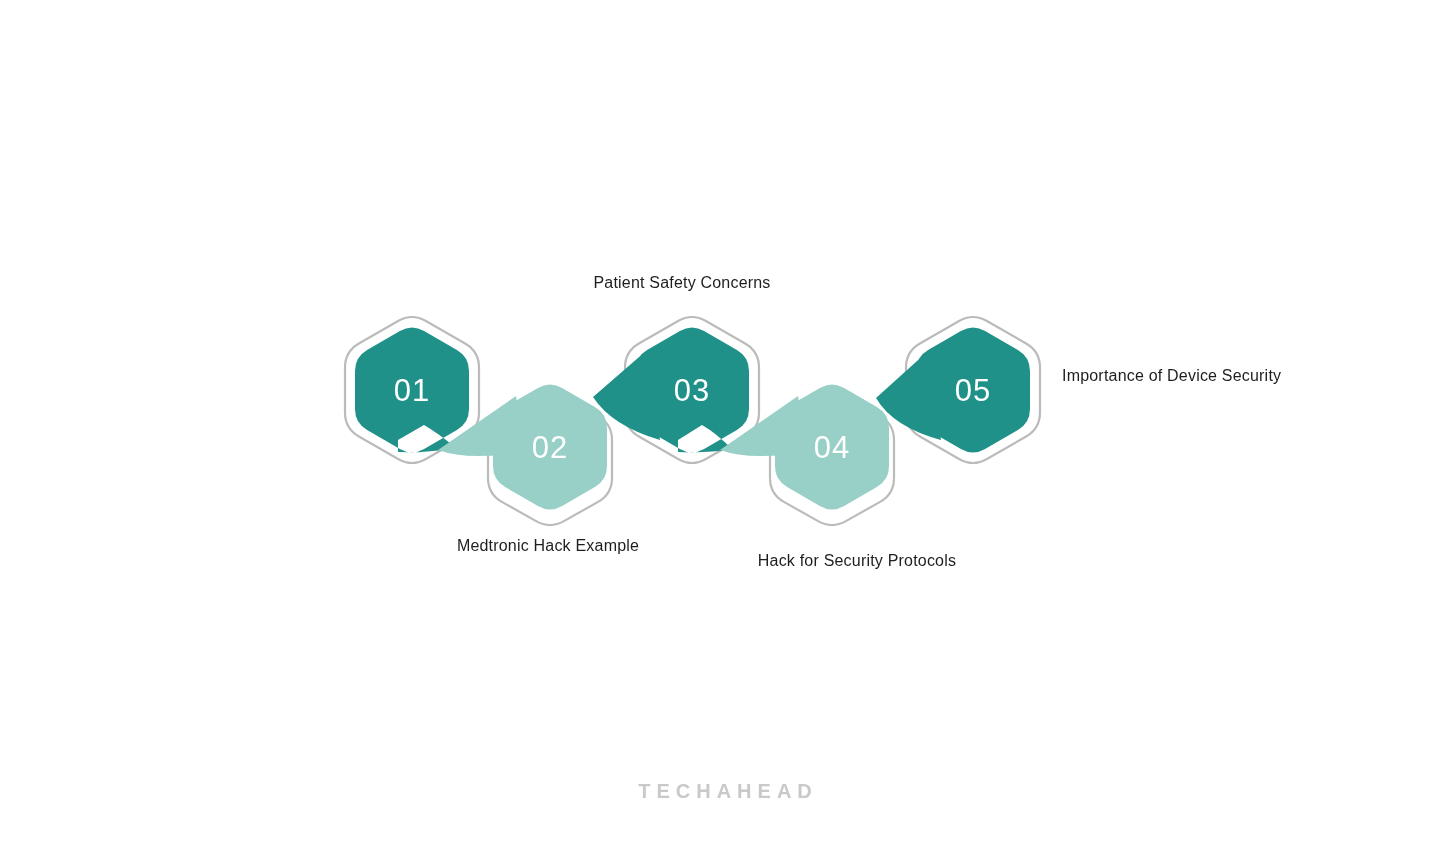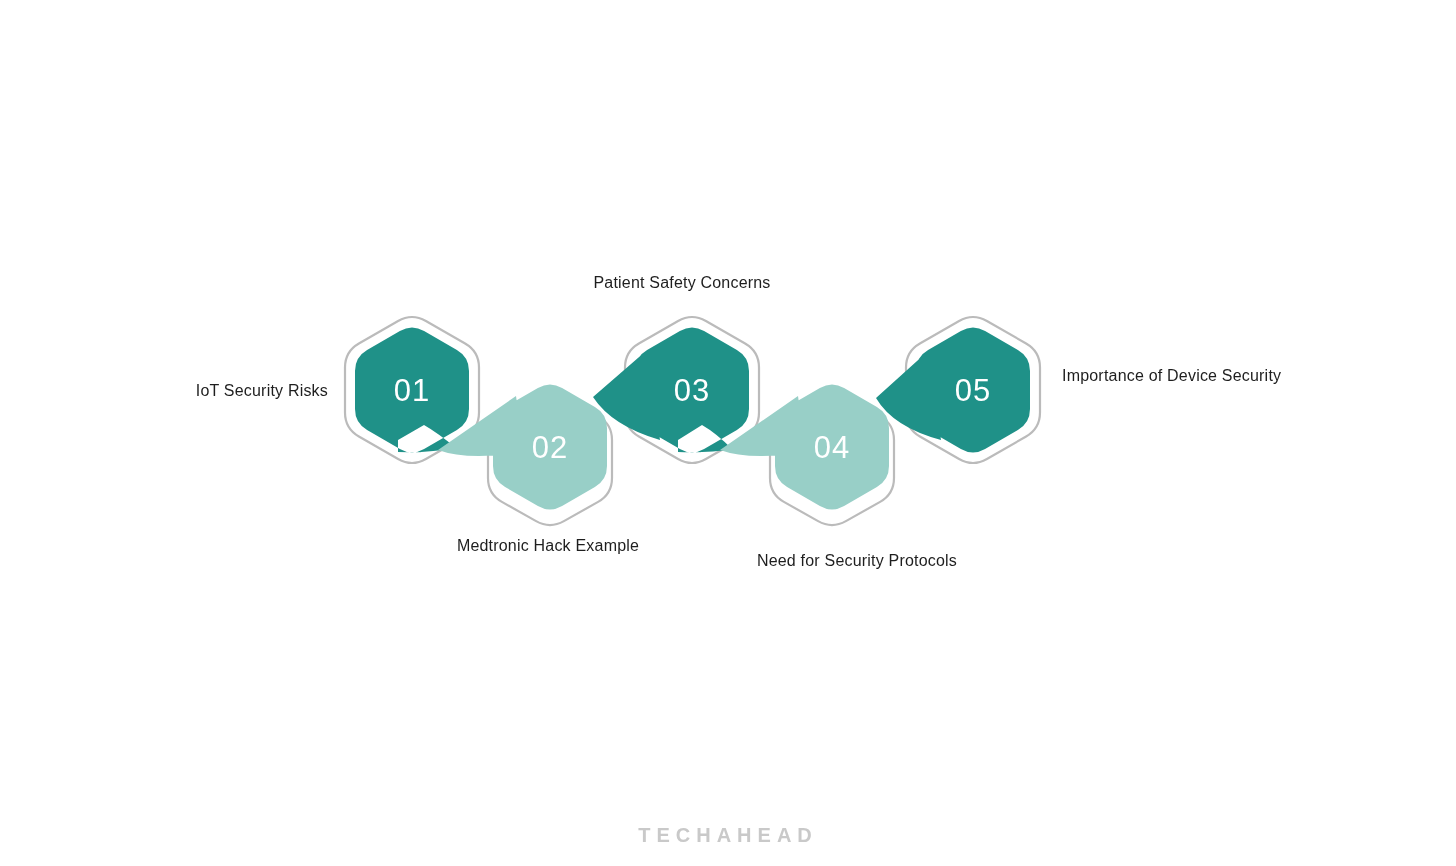--- a/index.html
+++ b/index.html
@@ -17,21 +17,21 @@
     font-size:31px;font-weight:500;letter-spacing:1px;
   }
   .label{
     position:absolute;
     color:var(--label-text,#1e1e1e);
     font-size:16px;line-height:40px;font-weight:500;letter-spacing:0.2px;
   }
   .label.center{text-align:center;}
   .label.right{text-align:right;}
   .watermark{
-    position:absolute;left:0;top:824px;width:1456px;text-align:center;
+    position:absolute;left:0;top:780px;width:1456px;text-align:center;
     color:var(--watermark,#c9c9c9);
     font-size:20px;font-weight:800;letter-spacing:6px;
   }
 </style>
 </head>
 <body>
 
 <div class="stage">
 
   <svg class="chain" width="1456" height="866" viewBox="0 0 1456 866">
@@ -55,24 +55,23 @@
       <g>
         <path d="M844.1 388.0 L876.9 407.0 Q889 414 889.0 428.0 L889.0 466.0 Q889 480 876.9 487.0 L844.1 506.0 Q832 513 819.9 506.0 L787.1 487.0 Q775 480 775.0 466.0 L775.0 428.0 Q775 414 787.1 407.0 L819.9 388.0 Q832 381 844.1 388.0 Z M720 450 L798 396 L806 452 Q750 461 720 450 Z" class="hex-fill light"></path>
         <text x="832" y="458" text-anchor="middle" class="num">04</text>
       </g>
       <g>
         <path d="M985.1 331.0 L1017.9 350.0 Q1030 357 1030.0 371.0 L1030.0 409.0 Q1030 423 1017.9 430.0 L985.1 449.0 Q973 456 960.9 449.0 L928.1 430.0 Q916 423 916.0 409.0 L916.0 371.0 Q916 357 928.1 350.0 L960.9 331.0 Q973 324 985.1 331.0 Z M876 398 L927 352 L941 440 Q893 427 876 398 Z" class="hex-fill dark"></path>
         <text x="973" y="401" text-anchor="middle" class="num">05</text>
       </g>
     </svg>
 
-  <div class="label right" style="right:1128px;top:371px;white-space:nowrap;">IoT Security Risks</div>
 
   <div class="label center" style="left:432px;width:500px;top:263px;">Patient Safety Concerns</div>
 
   <div class="label center" style="left:298px;width:500px;top:526px;">Medtronic Hack Example</div>
 
-  <div class="label center" style="left:737px;width:240px;top:541px;">Need for Security Protocols</div>
+  <div class="label center" style="left:737px;width:240px;top:541px;">Hack for Security Protocols</div>
 
   <div class="label" style="left:1062px;width:300px;top:356px;">Importance of Device Security</div>
 
   <div class="watermark">TECHAHEAD</div>
 </div>
 
 </body></html>

